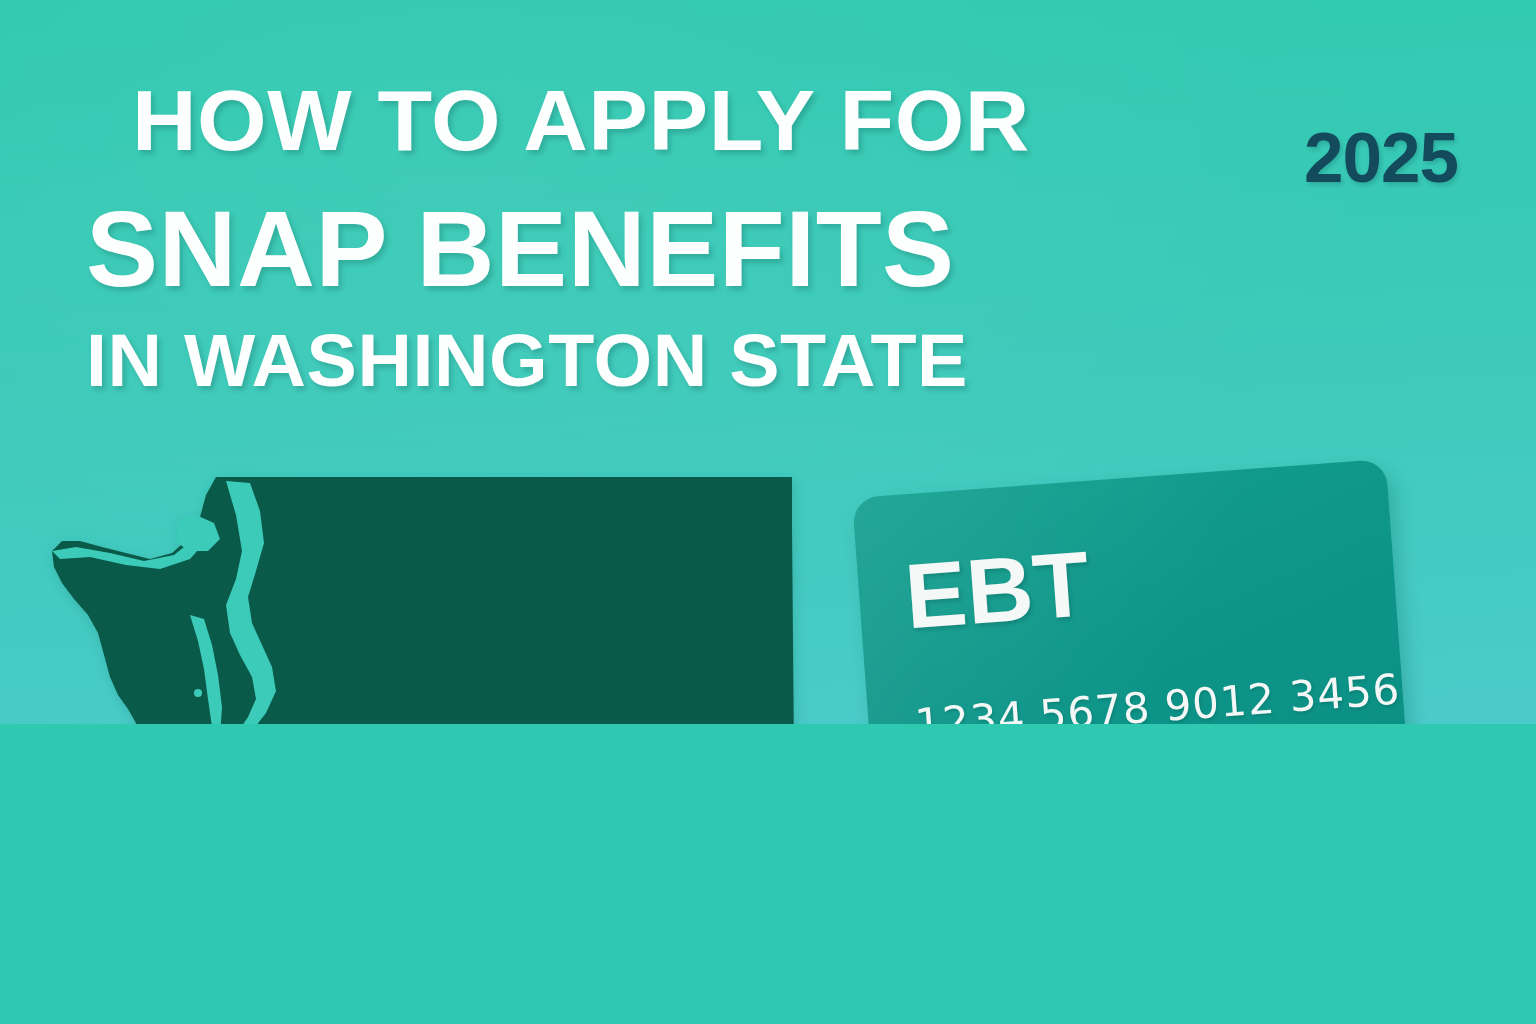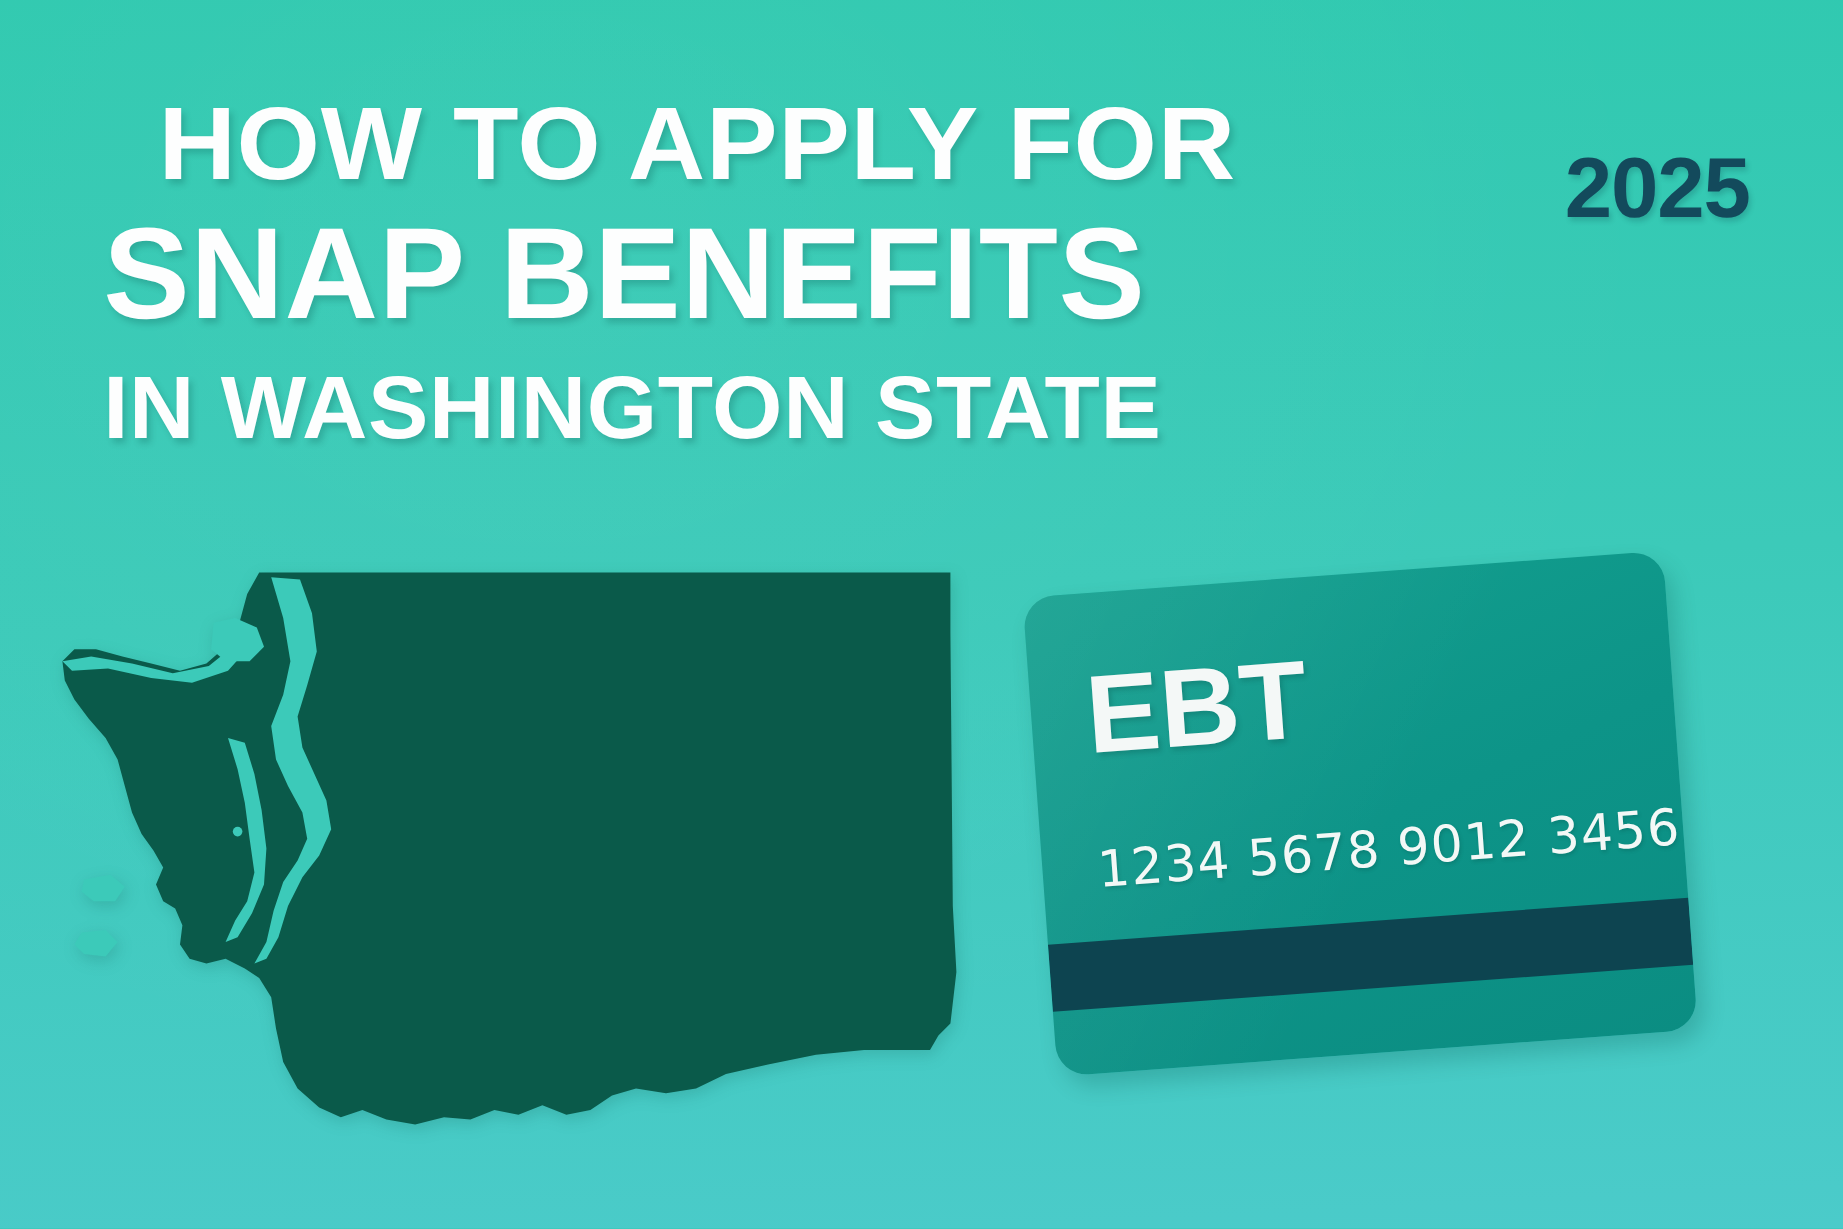--- a/index.html
+++ b/index.html
@@ -6,21 +6,21 @@
   html, body {
     margin: 0;
     padding: 0;
     background: #2ec9b0;
   }
   * { box-sizing: border-box; }
 
   .canvas {
     position: relative;
     width: 1536px;
-    height: 1024px;
+    height: 724px;
     overflow: hidden;
     background: linear-gradient(177deg, #2fc9af 0%, #3ccab9 48%, #4bcbca 100%);
     font-family: "Liberation Sans", sans-serif;
   }
 
   
   .canvas::after {
     content: "";
     position: absolute;
     inset: 0;
@@ -49,21 +49,21 @@
   .line-1 {
     font-size: 86px;
     line-height: 96px;
     transform: scaleX(1.04);
     margin-left: 46px;
   }
   .line-2 {
     font-size: 108px;
     line-height: 120px;
     transform: scaleX(1.00);
-    margin-top: 0;
+    margin-top: 21px;
   }
   .line-3 {
     font-size: 74px;
     line-height: 84px;
     transform: scaleX(1.02);
     margin-top: 10px;
   }
 
   
   .year-badge {

